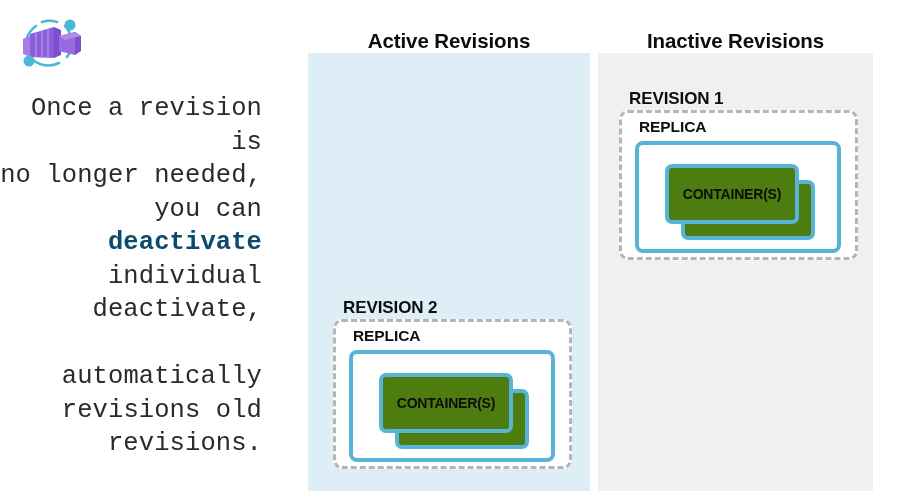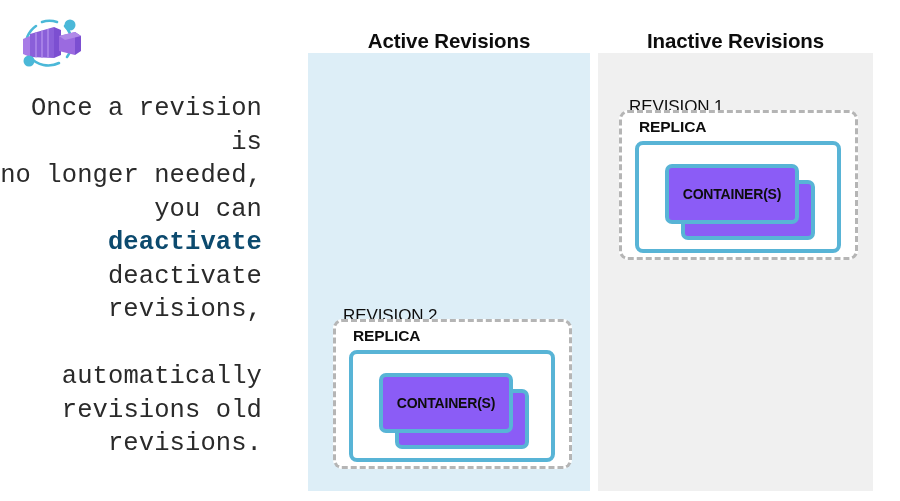--- a/index.html
+++ b/index.html
@@ -74,23 +74,23 @@
     background: #f0f0f0;
   }
 
   
   .revision-group {
     position: absolute;
   }
   .revision-label {
     position: absolute;
     left: 10px;
-    top: 12px;
+    top: 4px;
     font-size: 17px;
-    font-weight: 400;
+    font-weight: 700;
     color: #0d0d0d;
     letter-spacing: -0.1px;
     white-space: nowrap;
   }
   .revision-box {
     position: absolute;
     left: 0px;
     top: 25px;
     width: 239px;
     height: 150px;
@@ -129,21 +129,21 @@
     top: 19px;
     width: 150px;
     height: 76px;
   }
   .container-card {
     position: absolute;
     width: 134px;
     height: 60px;
     border: 4px solid #58b4d6;
     border-radius: 7px;
-    background: #8b5cf6;
+    background: #4d7c0f;
     box-sizing: border-box;
   }
   .container-card.back {
     left: 16px;
     top: 16px;
   }
   .container-card.front {
     left: 0px;
     top: 0px;
     display: flex;
@@ -188,21 +188,21 @@
 
     <circle cx="57" cy="12" r="5.5" fill="#4bb8d8"></circle>
     <circle cx="16" cy="48" r="5.5" fill="#4bb8d8"></circle>
   </svg>
 </div>
 
 <div id="description-text">
   <span>Once a revision is</span><br>
   <span>no longer needed,</span><br>
   <span>you can </span><b>deactivate</b><br>
-  <span>deactivate revisions,</span><br>
+  <span>individual deactivate,</span><br>
   <br>
   <span>automatically</span><br>
   <span>revisions old</span><br>
   <span>revisions.</span>
 </div>
 
 <div class="column-heading" id="heading-active">Active Revisions</div>
 <div class="column-heading" id="heading-inactive">Inactive Revisions</div>
 
 <div class="panel" id="panel-active"></div>

